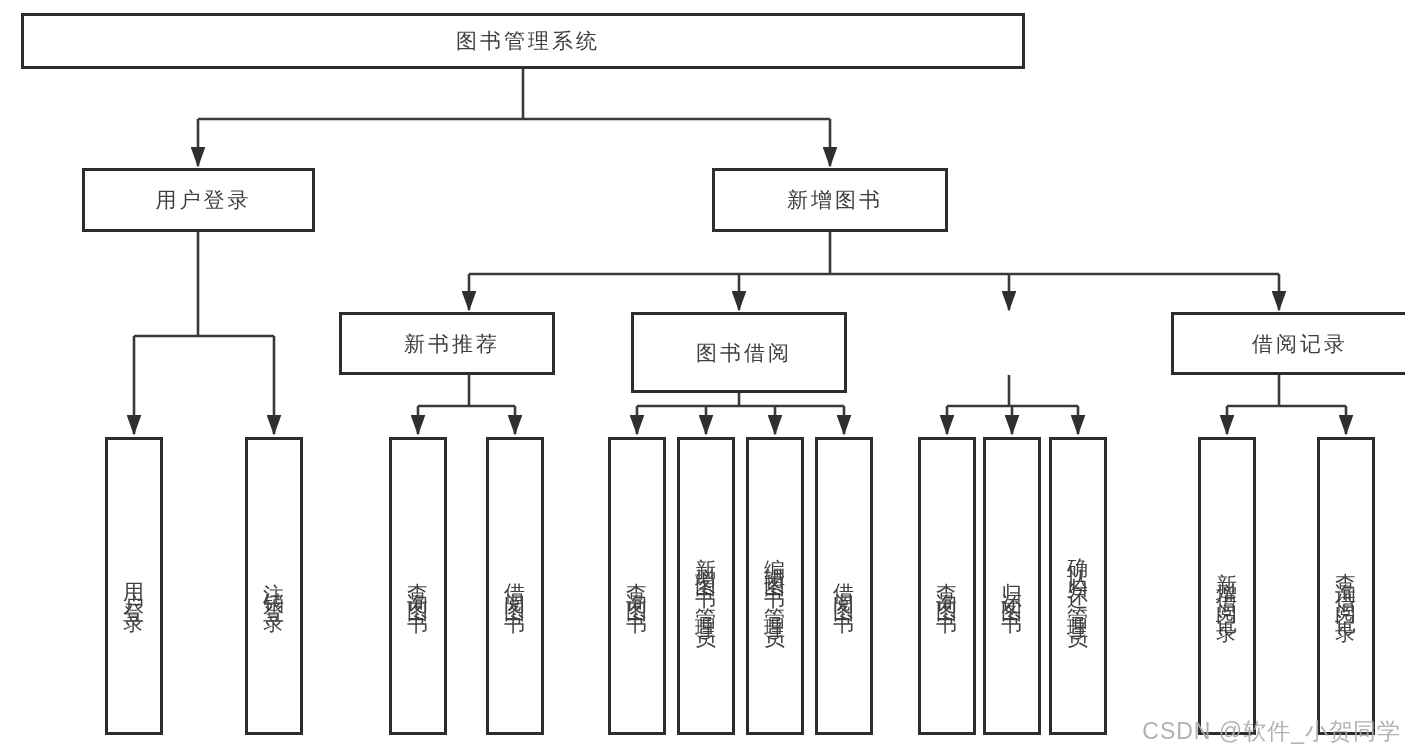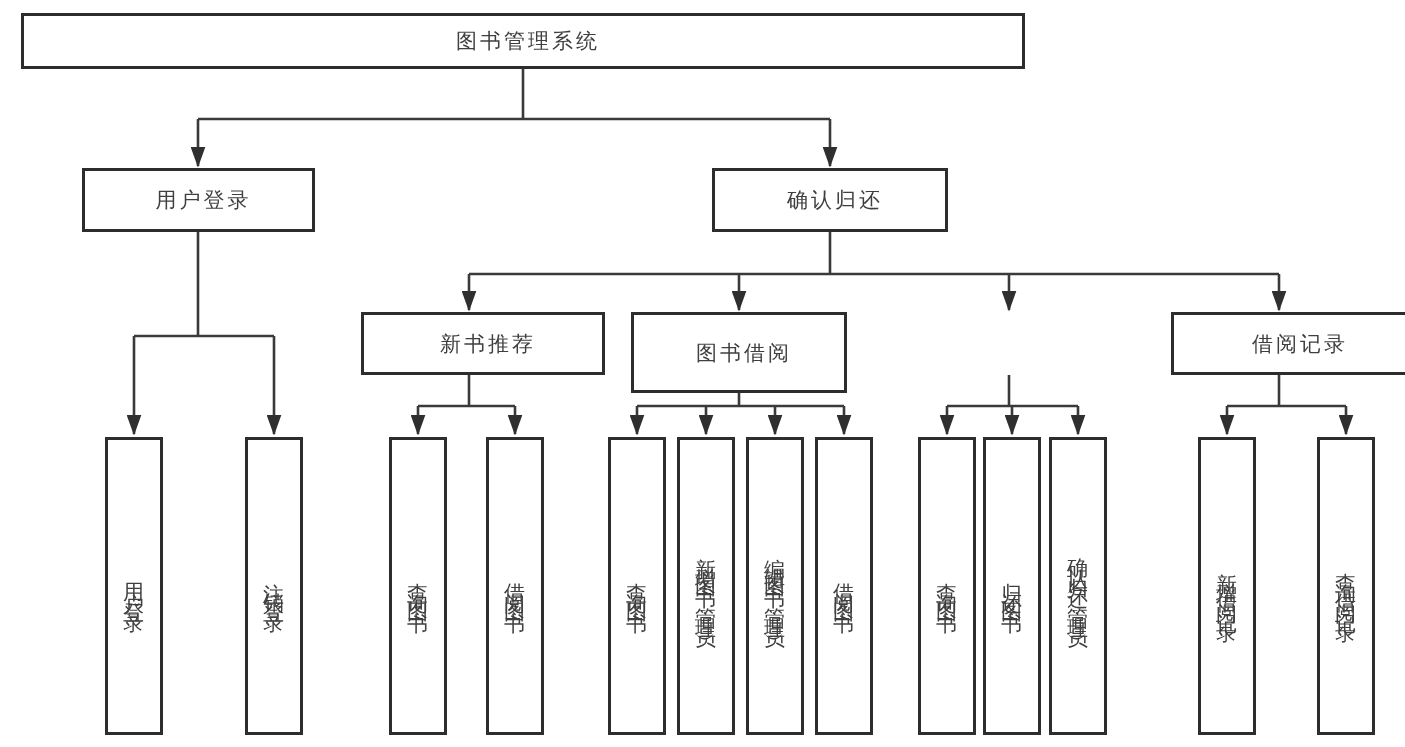--- a/index.html
+++ b/index.html
@@ -111,23 +111,23 @@
 
     <line x1="1279" y1="375" x2="1279" y2="406"></line>
     <line x1="1227" y1="406" x2="1346" y2="406"></line>
     <line x1="1227" y1="406" x2="1227" y2="434" marker-end="url(#arrow)"></line>
     <line x1="1346" y1="406" x2="1346" y2="434" marker-end="url(#arrow)"></line>
   </svg>
 
   <div class="node h" style="left:21px; top:13px; width:1004px; height:56px">图书管理系统</div>
 
   <div class="node h" style="left:82px; top:168px; width:233px; height:64px">用户登录</div>
-  <div class="node h" style="left:712px; top:168px; width:236px; height:64px">确认归还</div>
+  <div class="node h" style="left:712px; top:168px; width:236px; height:64px">新增图书</div>
 
-  <div class="node h" style="left:361px; top:312px; width:244px; height:63px">新书推荐</div>
+  <div class="node h" style="left:339px; top:312px; width:216px; height:63px">新书推荐</div>
   <div class="node h" style="left:631px; top:312px; width:216px; height:81px">图书借阅</div>
   <div class="node h" style="left:1171px; top:312px; width:248px; height:63px">借阅记录</div>
 
   <div class="node v" style="left:105px; top:437px; width:58px; height:298px">用户登录</div>
   <div class="node v" style="left:245px; top:437px; width:58px; height:298px">注销登录</div>
 
   <div class="node v" style="left:389px; top:437px; width:58px; height:298px">查询图书</div>
   <div class="node v" style="left:486px; top:437px; width:58px; height:298px">借阅图书</div>
 
   <div class="node v" style="left:608px; top:437px; width:58px; height:298px">查询图书</div>
@@ -135,13 +135,14 @@
   <div class="node v" style="left:746px; top:437px; width:58px; height:298px">编辑图书（管理员）</div>
   <div class="node v" style="left:815px; top:437px; width:58px; height:298px">借阅图书</div>
 
   <div class="node v" style="left:918px; top:437px; width:58px; height:298px">查询图书</div>
   <div class="node v" style="left:983px; top:437px; width:58px; height:298px">归还图书</div>
   <div class="node v" style="left:1049px; top:437px; width:58px; height:298px">确认归还（管理员）</div>
 
   <div class="node v" style="left:1198px; top:437px; width:58px; height:298px">新增借阅记录</div>
   <div class="node v" style="left:1317px; top:437px; width:58px; height:298px">查询借阅记录</div>
 
+  <div id="watermark">CSDN @软件_小贺同学</div>
 </div>
 
 </body></html>

